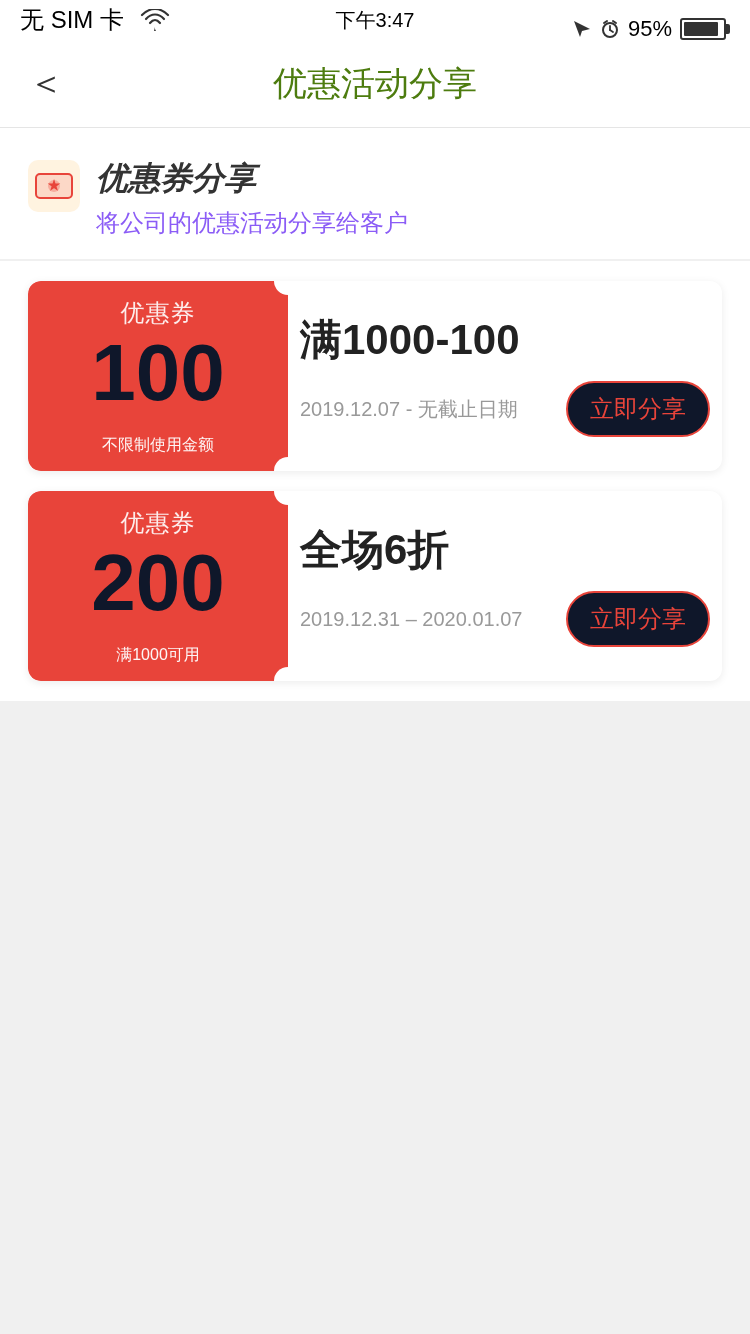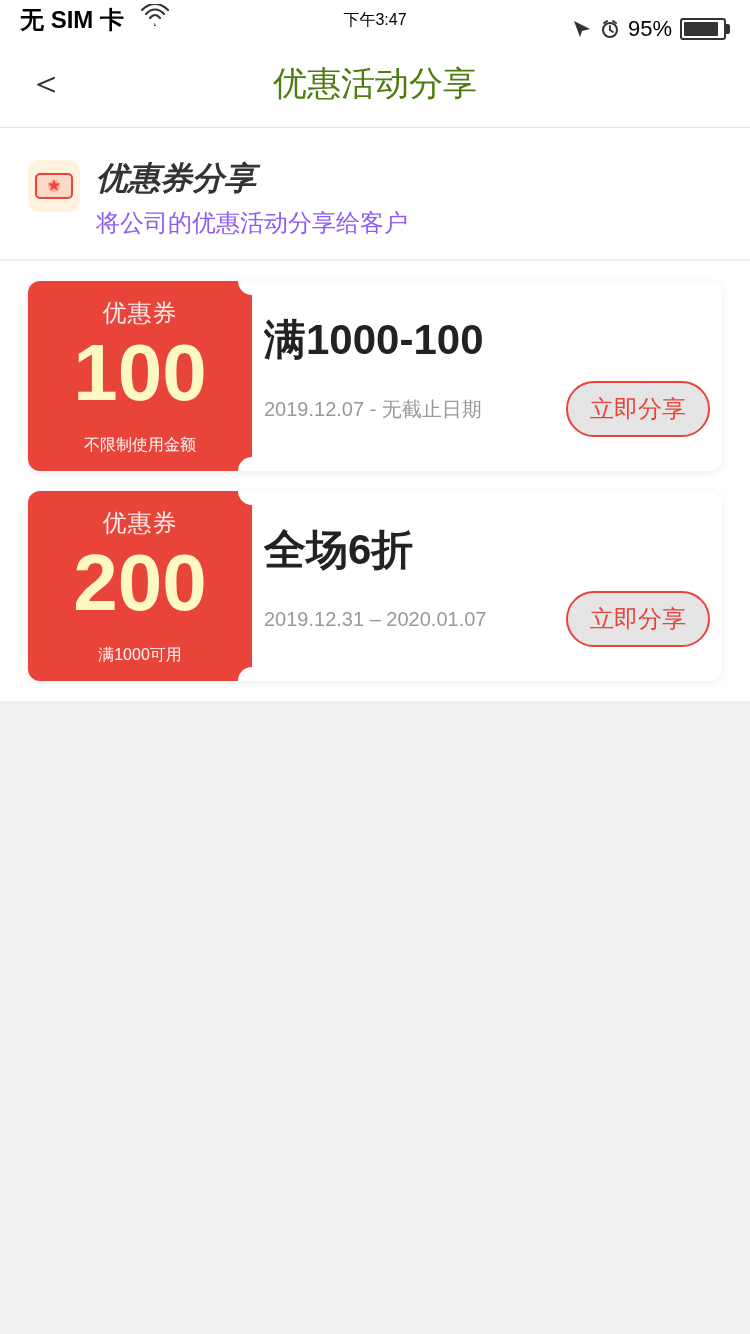--- a/index.html
+++ b/index.html
@@ -17,29 +17,28 @@
       background: #fff;
       display: flex;
       align-items: center;
       justify-content: space-between;
       padding: 0 20px;
       font-size: 24px;
       font-weight: 500;
     }
     .status-left {
       display: flex;
-      align-items: flex-start;
+      align-items: center;
       gap: 16px;
-      font-weight: bold;
     }
     .status-center {
       position: absolute;
       left: 50%;
       transform: translateX(-50%);
-      font-size: 16px;
+      font-size: 20px;
       font-weight: 500;
     }
     .status-right {
       display: flex;
       align-items: center;
       gap: 8px;
       font-size: 22px;
       margin-top: 17px;
     }
 
@@ -110,27 +109,28 @@
       display: flex;
       border-radius: 12px;
       overflow: hidden;
       box-shadow: 0 2px 8px rgba(0,0,0,0.08);
       background: #fff;
       height: 190px;
     }
 
     
     .coupon-left {
-      width: 224px;
+      width: 260px;
       background: #e8443a;
       display: flex;
       flex-direction: column;
       align-items: center;
       position: relative;
       flex-shrink: 0;
+      border-radius: 13px;
     }
     
     .coupon-left::before,
     .coupon-left::after {
       content: '';
       position: absolute;
       right: -14px;
       width: 28px;
       height: 28px;
       background: #fff;
@@ -151,21 +151,21 @@
       padding: 16px;
     }
 
     .coupon-label {
       color: rgba(255,255,255,0.9);
       font-size: 24px;
       margin-bottom: 4px;
       letter-spacing: 1px;
     }
     .coupon-amount {
-      color: #fef9c3;
+      color: #0f172a;
       font-size: 80px;
       font-weight: 700;
       line-height: 1;
       margin-bottom: 12px;
     }
     .coupon-divider-line {
       width: 80%;
       height: 1px;
       background: rgba(255,255,255,0.4);
       margin-bottom: 10px;
@@ -199,21 +199,21 @@
     }
     .coupon-date {
       font-size: 20px;
       color: #999;
       flex: 1;
       white-space: nowrap;
     }
     .share-btn {
       border: 2px solid #e8443a;
       color: #e8443a;
-      background: #e5e5e5;
+      background: #0f172a;
       border-radius: 32px;
       padding: 10px 22px;
       font-size: 24px;
       cursor: pointer;
       white-space: nowrap;
       flex-shrink: 0;
     }
 
     
     .bottom-area {

